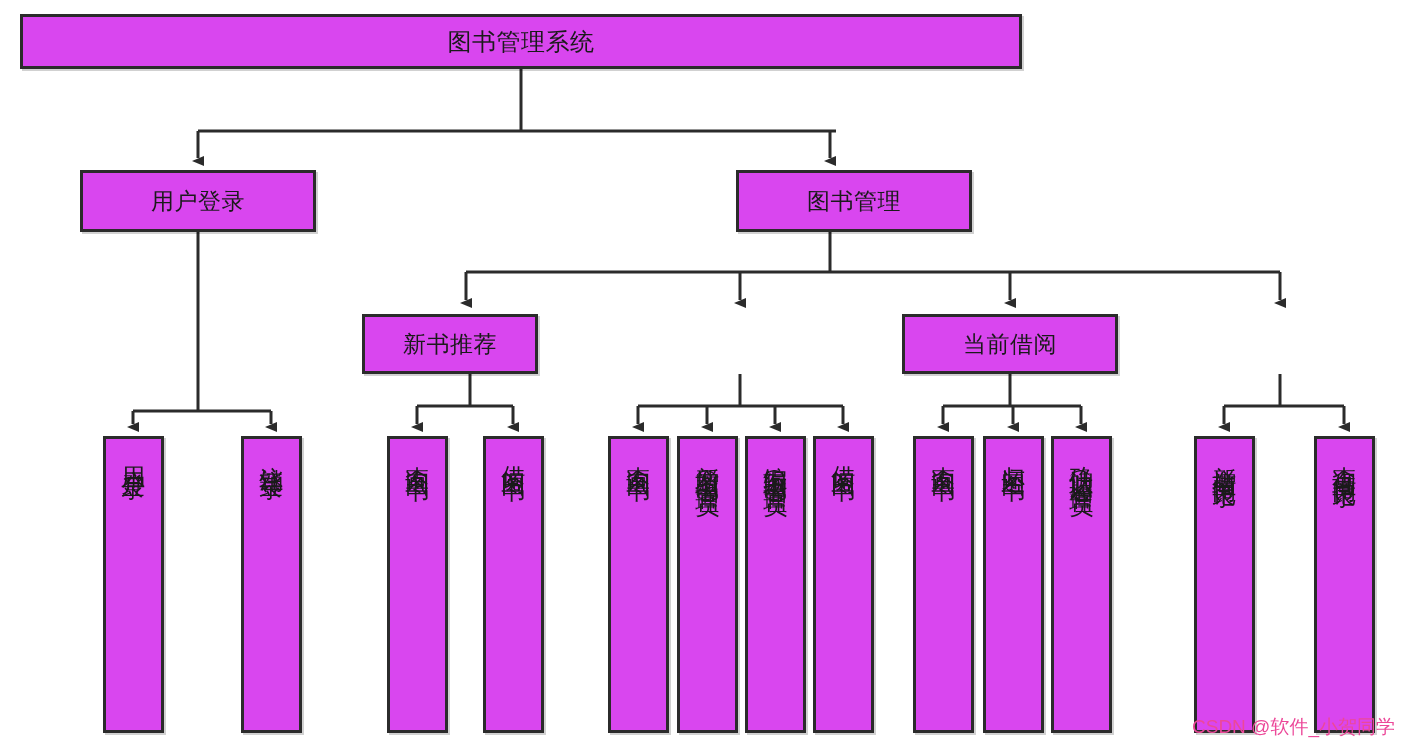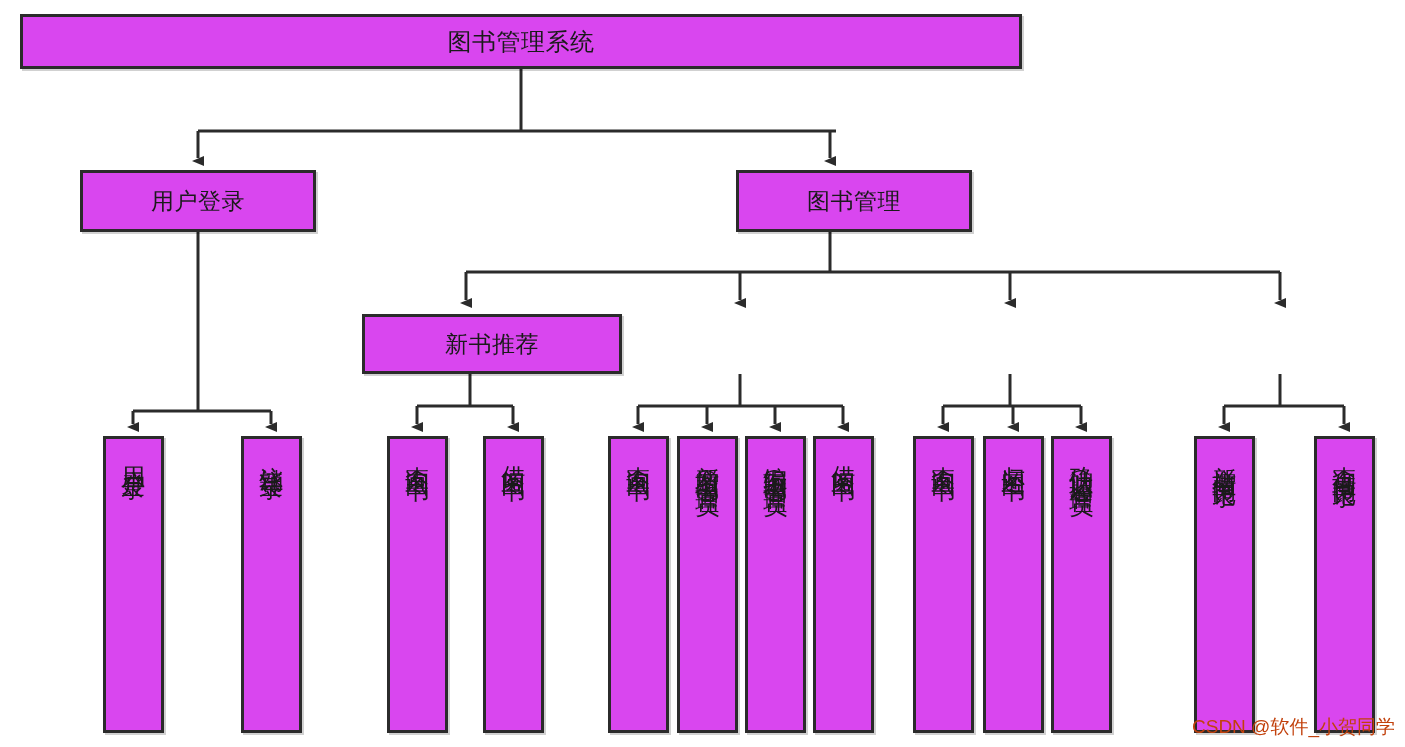--- a/index.html
+++ b/index.html
@@ -55,21 +55,21 @@
   .node.leaf .label {
     writing-mode: vertical-rl;
     text-orientation: upright;
     font-size: 24px;
     letter-spacing: 4px;
     white-space: normal;
     max-height: 100%;
   }
   .watermark {
     position: absolute;
-    color: #c2410c;
+    color: #ec4899;
     font-size: 19px;
     white-space: nowrap;
     font-family: "Liberation Sans", "DejaVu Sans", sans-serif;
   }
 </style>
 </head>
 <body>
 
 <div id="canvas">
 
@@ -127,22 +127,25 @@
     <span class="label">图书管理系统</span>
   </div>
 
   <div class="node horiz" style="left:80px; top:170px; width:236px; height:62px;">
     <span class="label">用户登录</span>
   </div>
   <div class="node horiz" style="left:712px; top:170px; width:236px; height:62px;margin-left:24px;">
     <span class="label">图书管理</span>
   </div>
 
-  <div class="node horiz" style="left:362px; top:314px; width:260px; height:60px;">
+  <div class="node horiz" style="left:362px; top:314px; width:176px; height:60px;">
     <span class="label">新书推荐</span>
+  </div>
+  <div class="node horiz" style="left:902px; top:314px; width:216px; height:60px;">
+    <span class="label">当前借阅</span>
   </div>
 
   <div class="node leaf" style="left:103px; top:436px; width:61px; height:297px;">
     <span class="label">用户登录</span>
   </div>
   <div class="node leaf" style="left:241px; top:436px; width:61px; height:297px;">
     <span class="label">注销登录</span>
   </div>
 
   <div class="node leaf" style="left:387px; top:436px; width:61px; height:297px;">

